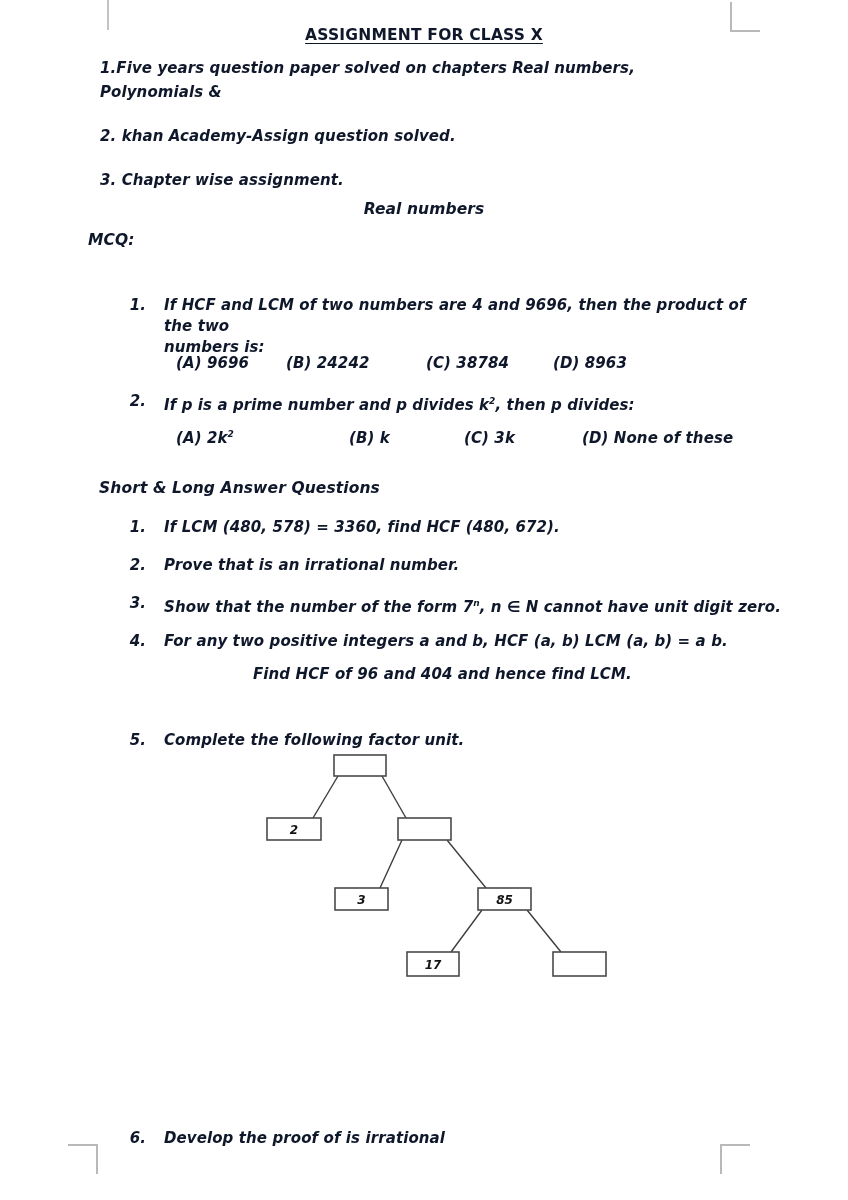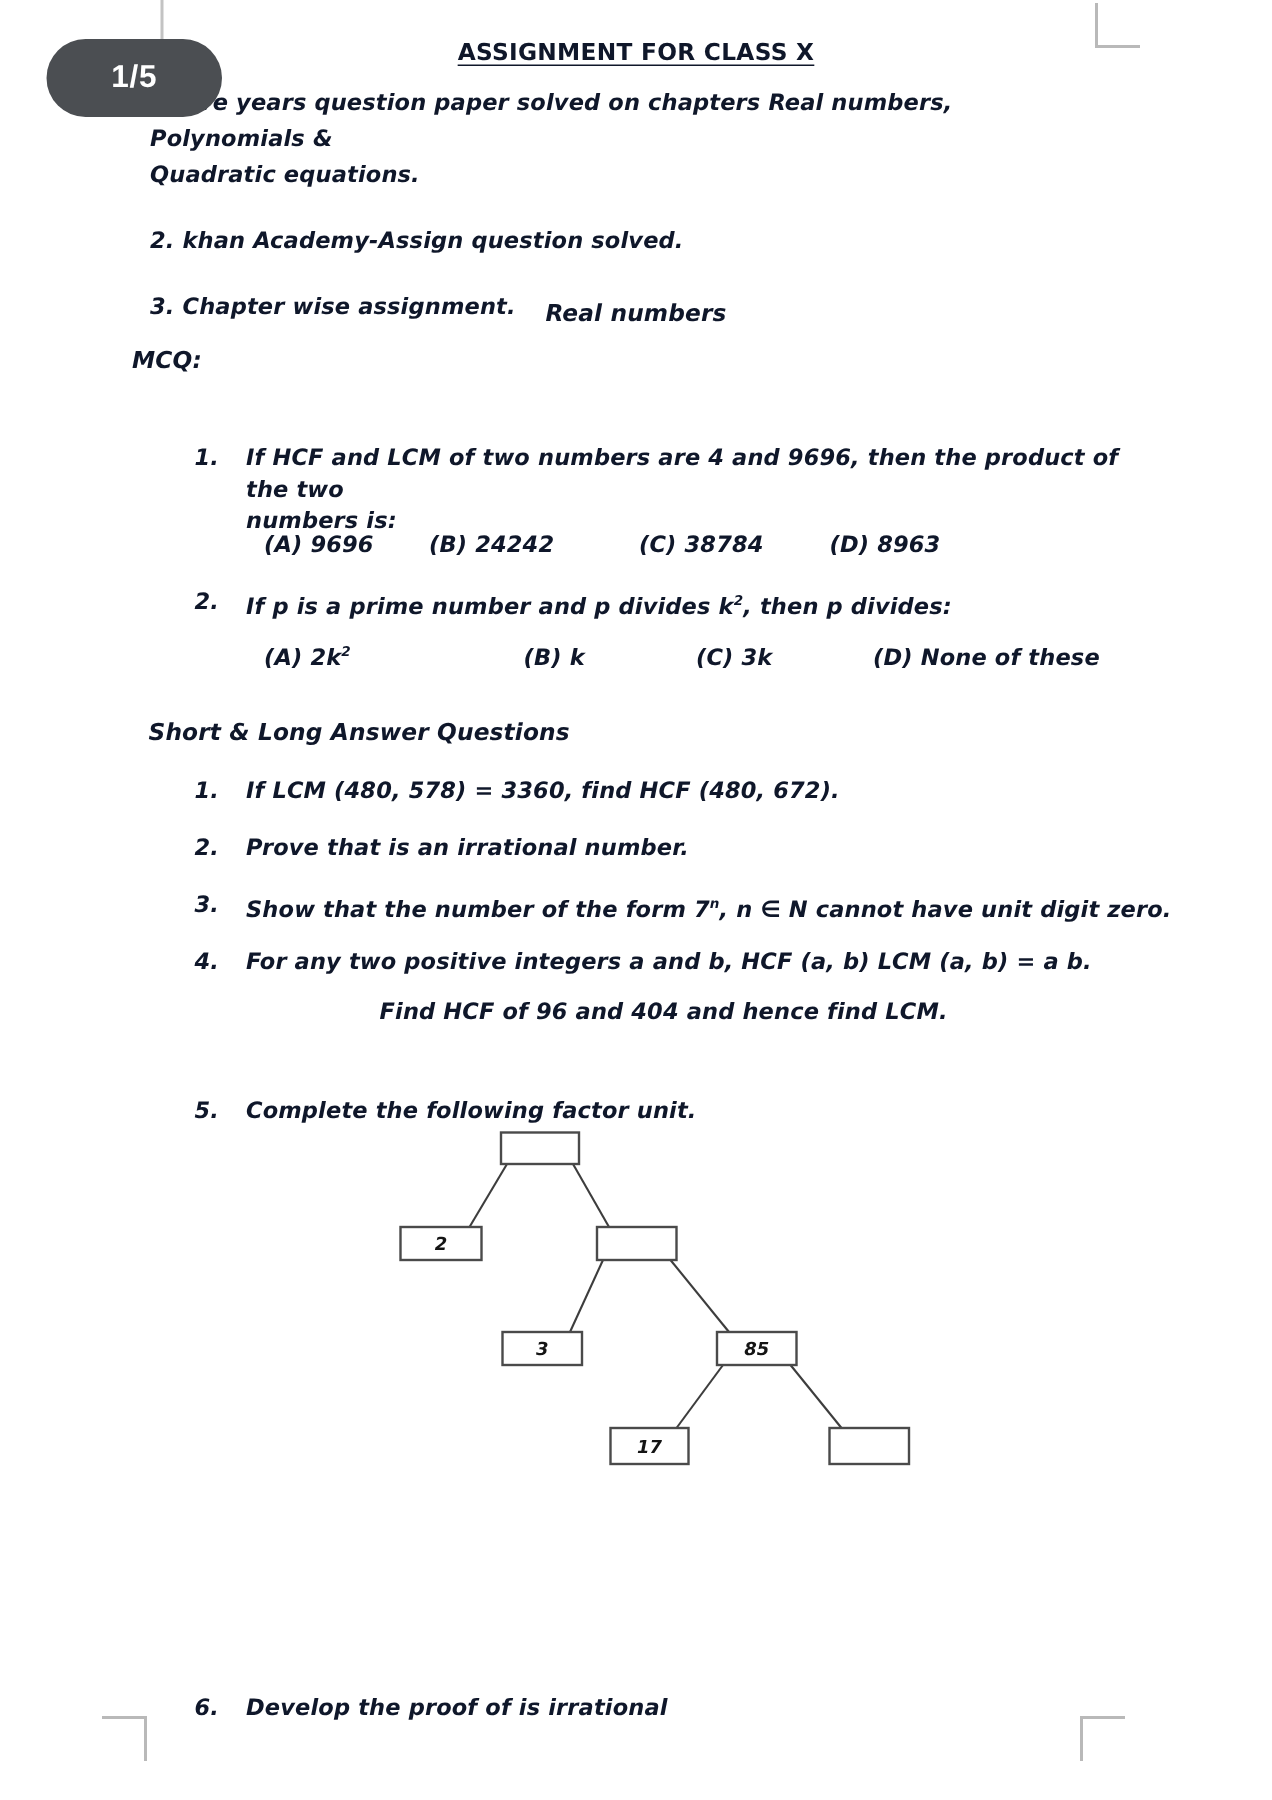--- a/index.html
+++ b/index.html
@@ -207,21 +207,20 @@
   <div class="crop-mark crop-tr"></div>
   <div class="crop-mark crop-bl"></div>
   <div class="crop-mark crop-br"></div>
 
   <div class="doc">
 
     <div id="doc-title" class="hand">ASSIGNMENT FOR CLASS X</div>
 
     <div id="intro">
       <div class="line hand">1.Five years question paper solved on chapters Real numbers, Polynomials &amp;</div>
-      <div class="line hand">Quadratic equations.</div>
       <div class="line hand spaced">2. khan Academy-Assign question solved.</div>
       <div class="line hand spaced">3. Chapter wise assignment.</div>
     </div>
 
     <div id="section-heading" class="hand">Real numbers</div>
 
     <div id="mcq-label" class="hand">MCQ:</div>
 
     <div class="qitem" style="top:295px; left:120px; width:640px;">
       <span class="qnum hand">1.</span>
@@ -319,17 +318,14 @@
       </svg>
     </div>
 
     <div class="qitem" style="top:1128px; left:120px; width:680px;">
       <span class="qnum hand">6.</span>
       <span class="qbody hand">Develop the proof of  is irrational</span>
     </div>
 
   </div>
 
-  <div id="page-badge">
-    <span>1/5</span>
-  </div>
 
 </div>
 
 </body></html>

